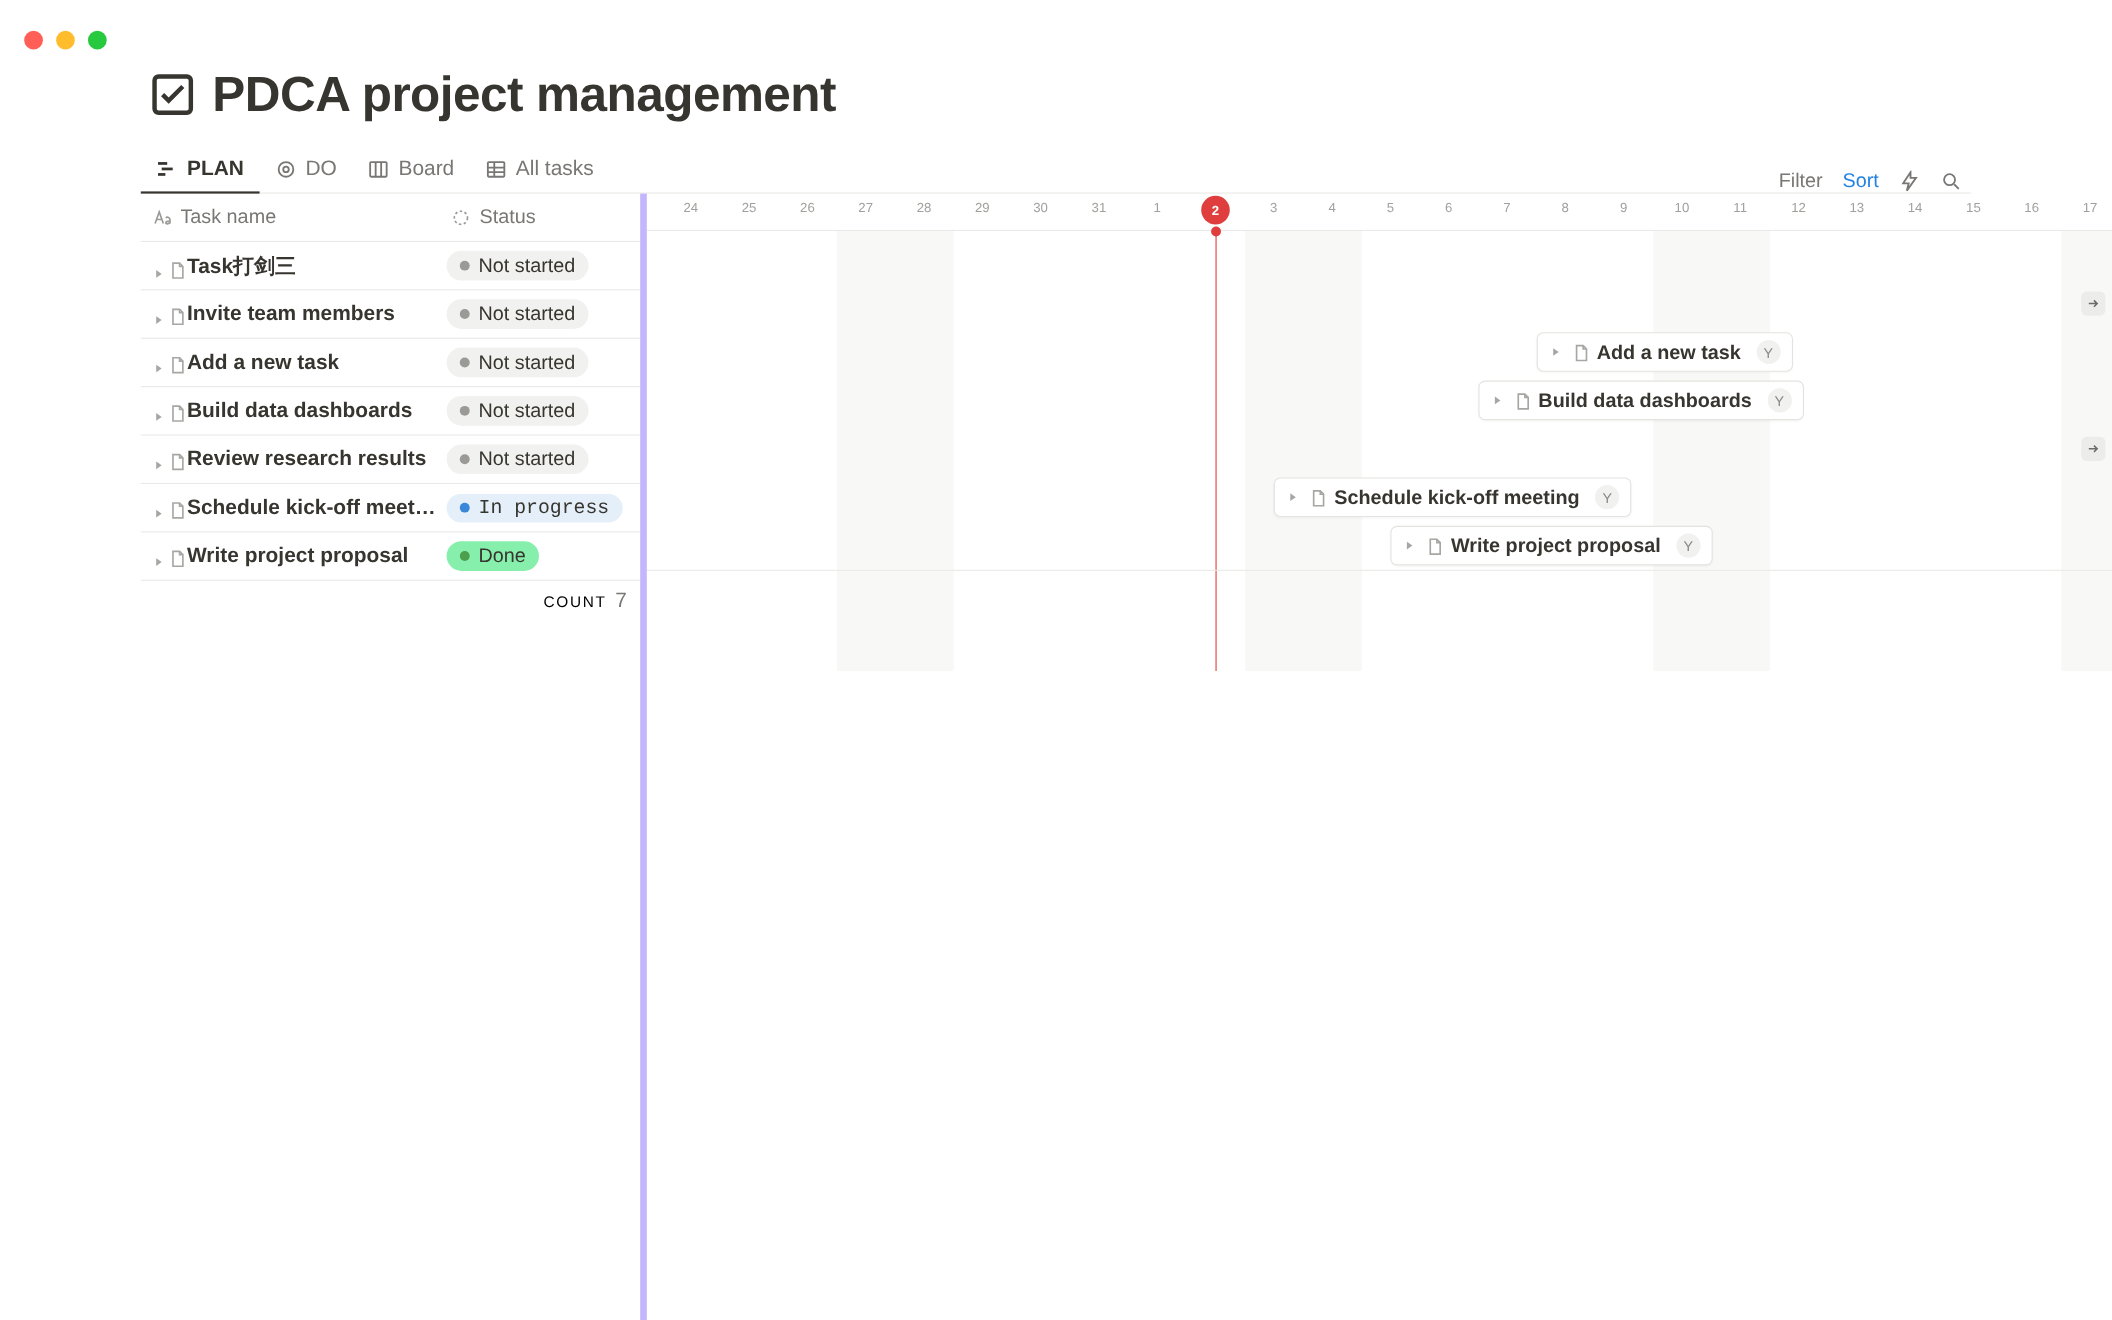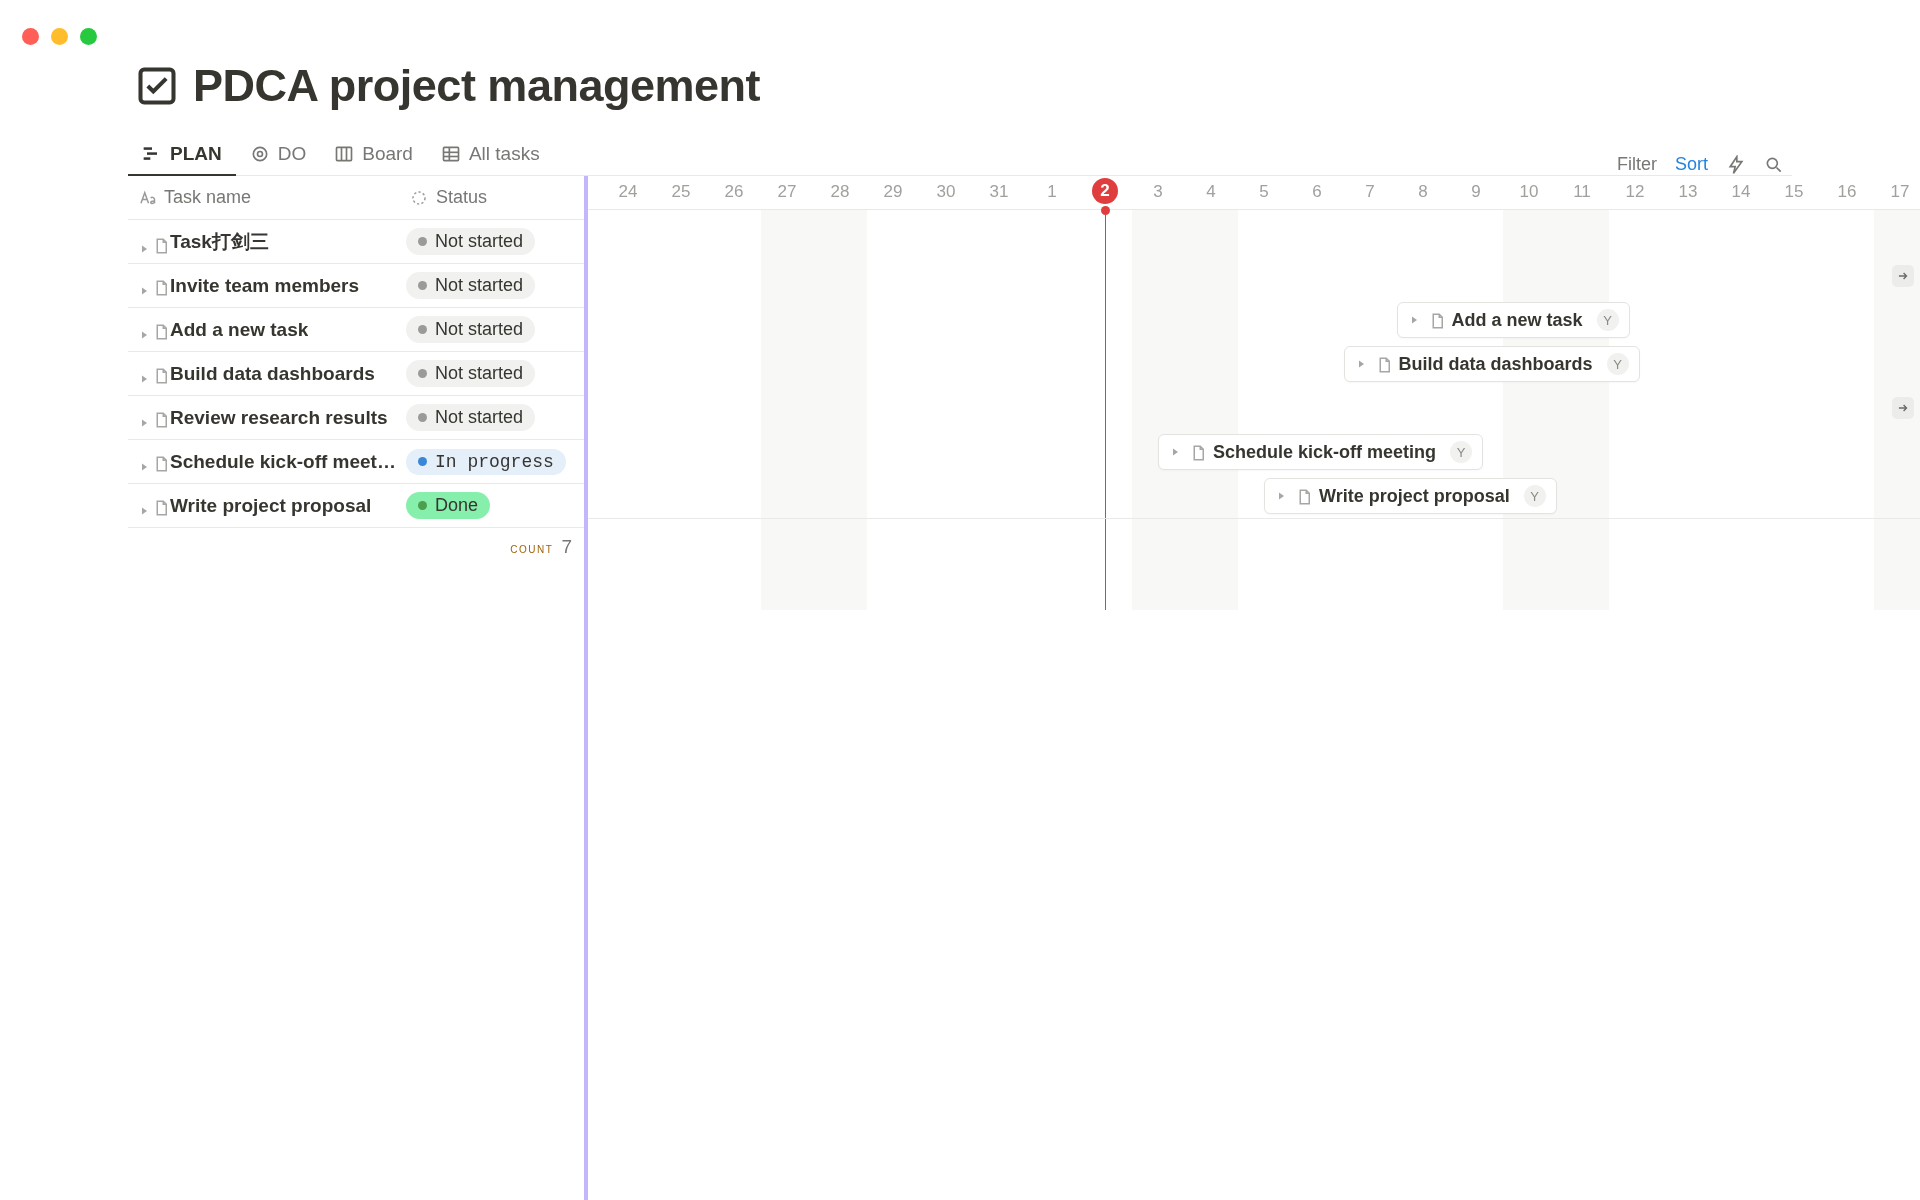--- a/index.html
+++ b/index.html
@@ -24,56 +24,56 @@
 .tab-icon { width: 20px; height: 20px; display: inline-flex; }
 .toolbar-right { margin-left: auto; display: flex; align-items: center; gap: 18px; padding-right: 8px; }
 .tb-btn { font-size: 18px; color: #787774; cursor: pointer; }
 .tb-btn.blue { color: #2383e2; }
 .tb-icon { width: 20px; height: 20px; cursor: pointer; color: #787774; }
 
 
 .split { position: absolute; top: 176px; left: 128px; right: 0; bottom: 0; display: flex; }
 
 
-.tasklist { width: 460px; border-right: 4px solid #c4b5fd; display: flex; flex-direction: column; }
+.tasklist { width: 460px; border-right: 6px solid #c4b5fd; display: flex; flex-direction: column; }
 .col-headers { display: flex; height: 44px; align-items: center; border-bottom: 1px solid #e9e9e7; color: #787774; font-size: 18px; }
 .col-name { flex: 0 0 268px; display: flex; align-items: center; gap: 8px; padding-left: 10px; }
 .col-status { flex: 1; display: flex; align-items: center; gap: 8px; padding-left: 14px; }
 .task-row { display: flex; height: 44px; align-items: center; border-bottom: 1px solid #e9e9e7; }
 .cell-name { flex: 0 0 268px; display: flex; align-items: flex-end; gap: 0; padding-left: 10px; overflow: hidden; }
 .cell-name .tri { width: 14px; color: #a6a6a3; flex-shrink: 0; }
 .cell-name .pg { width: 18px; height: 18px; flex-shrink: 0; color: #a6a6a3; }
 .cell-name .nm { font-size: 19px; font-weight: 600; white-space: nowrap; overflow: hidden; text-overflow: ellipsis; }
 .cell-status { flex: 1; display: flex; align-items: center; padding-left: 10px; }
 .status-pill { display: inline-flex; align-items: center; gap: 8px; padding: 3px 12px; border-radius: 14px; font-size: 18px; }
 .status-pill .dot { width: 9px; height: 9px; border-radius: 50%; }
 .pill-not { background: #f1f1ef; }
 .pill-not .dot { background: #9b9a97; }
 .pill-prog { background: #e4effa; font-family: Liberation Mono, monospace; }
 .pill-prog .dot { background: #3a87d9; }
 .pill-done { background: #86efac; }
 .pill-done .dot { background: #4d9e4d; }
 .count-row { display: flex; align-items: baseline; justify-content: flex-end; gap: 8px; padding: 8px 12px; }
-.count-label { font-size: 10px; letter-spacing: 1.5px; color: #a16207; text-transform: uppercase; text-align: center; }
+.count-label { font-size: 14px; letter-spacing: 1.5px; color: #000000; text-transform: uppercase; text-align: center; }
 .count-num { font-size: 19px; color: #787774; }
 
 
 .timeline { flex: 1; position: relative; overflow: hidden; }
 
 
 .tl-header { position: relative; height: 46px; display: flex; align-items: center; }
 .month-lbl { position: absolute; top: 10px; font-size: 19px; font-weight: 600; }
 .tl-toolbar { margin-left: auto; display: flex; align-items: center; gap: 10px; padding-right: 24px; }
 .scale-btn { display: flex; align-items: center; gap: 6px; font-size: 18px; color: #787774; cursor: pointer; }
 .today-btn { font-size: 18px; color: #37352f; cursor: pointer; padding: 0 6px; }
 .nav-arrow { width: 18px; height: 18px; color: #a6a6a3; cursor: pointer; }
 
 
 .days-row { position: relative; height: 34px; border-bottom: 1px solid #e9e9e7; }
-.day-tick { position: absolute; top: 6px; font-size: 17px; color: #a0a09d; transform: translateX(-50%); }
+.day-tick { position: absolute; top: 6px; font-size: 12px; color: #a0a09d; transform: translateX(-50%); }
 .day-tick.today { background: #e03e3e; color: #fff; width: 26px; height: 26px; border-radius: 50%; display: flex; align-items: center; justify-content: center; top: 2px; font-weight: 600; }
 
 
 .tl-body { position: relative; height: 400px; }
 .tl-body::after { content: ""; position: absolute; left: 0; right: 0; top: 308px; height: 1px; background: #e9e9e7; }
 .weekend { position: absolute; top: 0; bottom: 0; background: #f8f8f7; }
 .today-line { position: absolute; top: 0; bottom: 0; width: 1px; background: #e03e3e; }
 .today-dot { position: absolute; width: 9px; height: 9px; border-radius: 50%; background: #e03e3e; transform: translate(-4px, -4px); }
 .event { position: absolute; height: 36px; background: #fff; border: 1px solid #e3e3e0; border-radius: 6px; display: flex; align-items: center; gap: 8px; padding: 0 10px; box-shadow: 0 1px 2px rgba(0,0,0,0.03); }
 .event .tri { width: 12px; color: #a6a6a3; }

